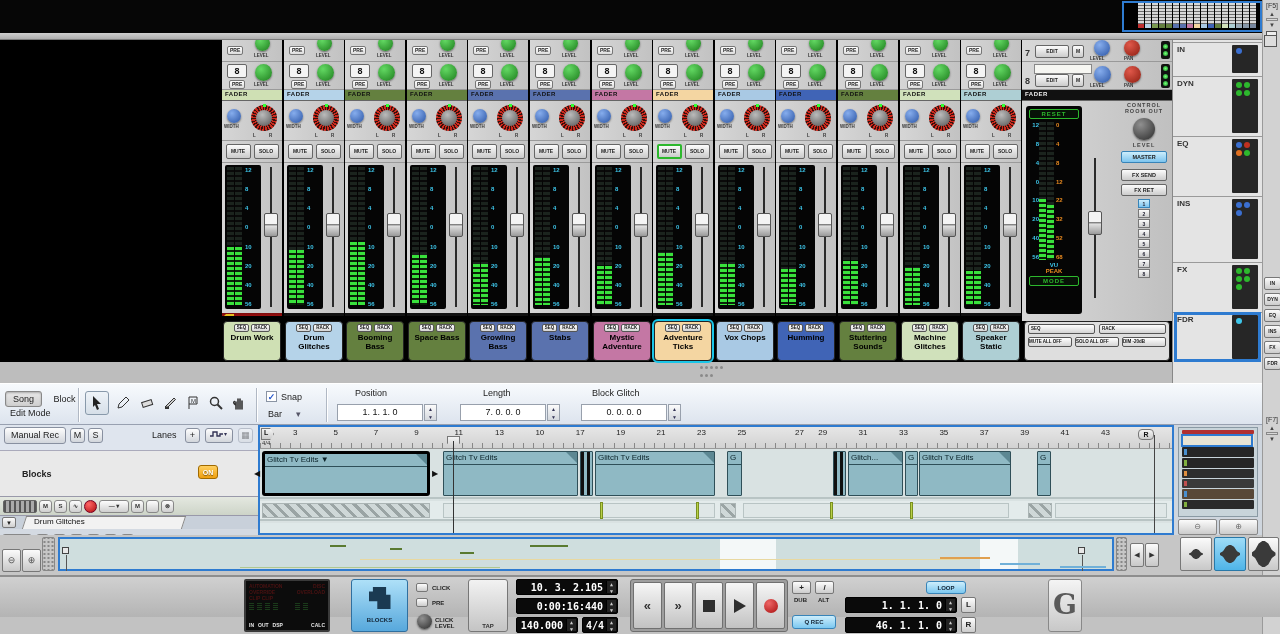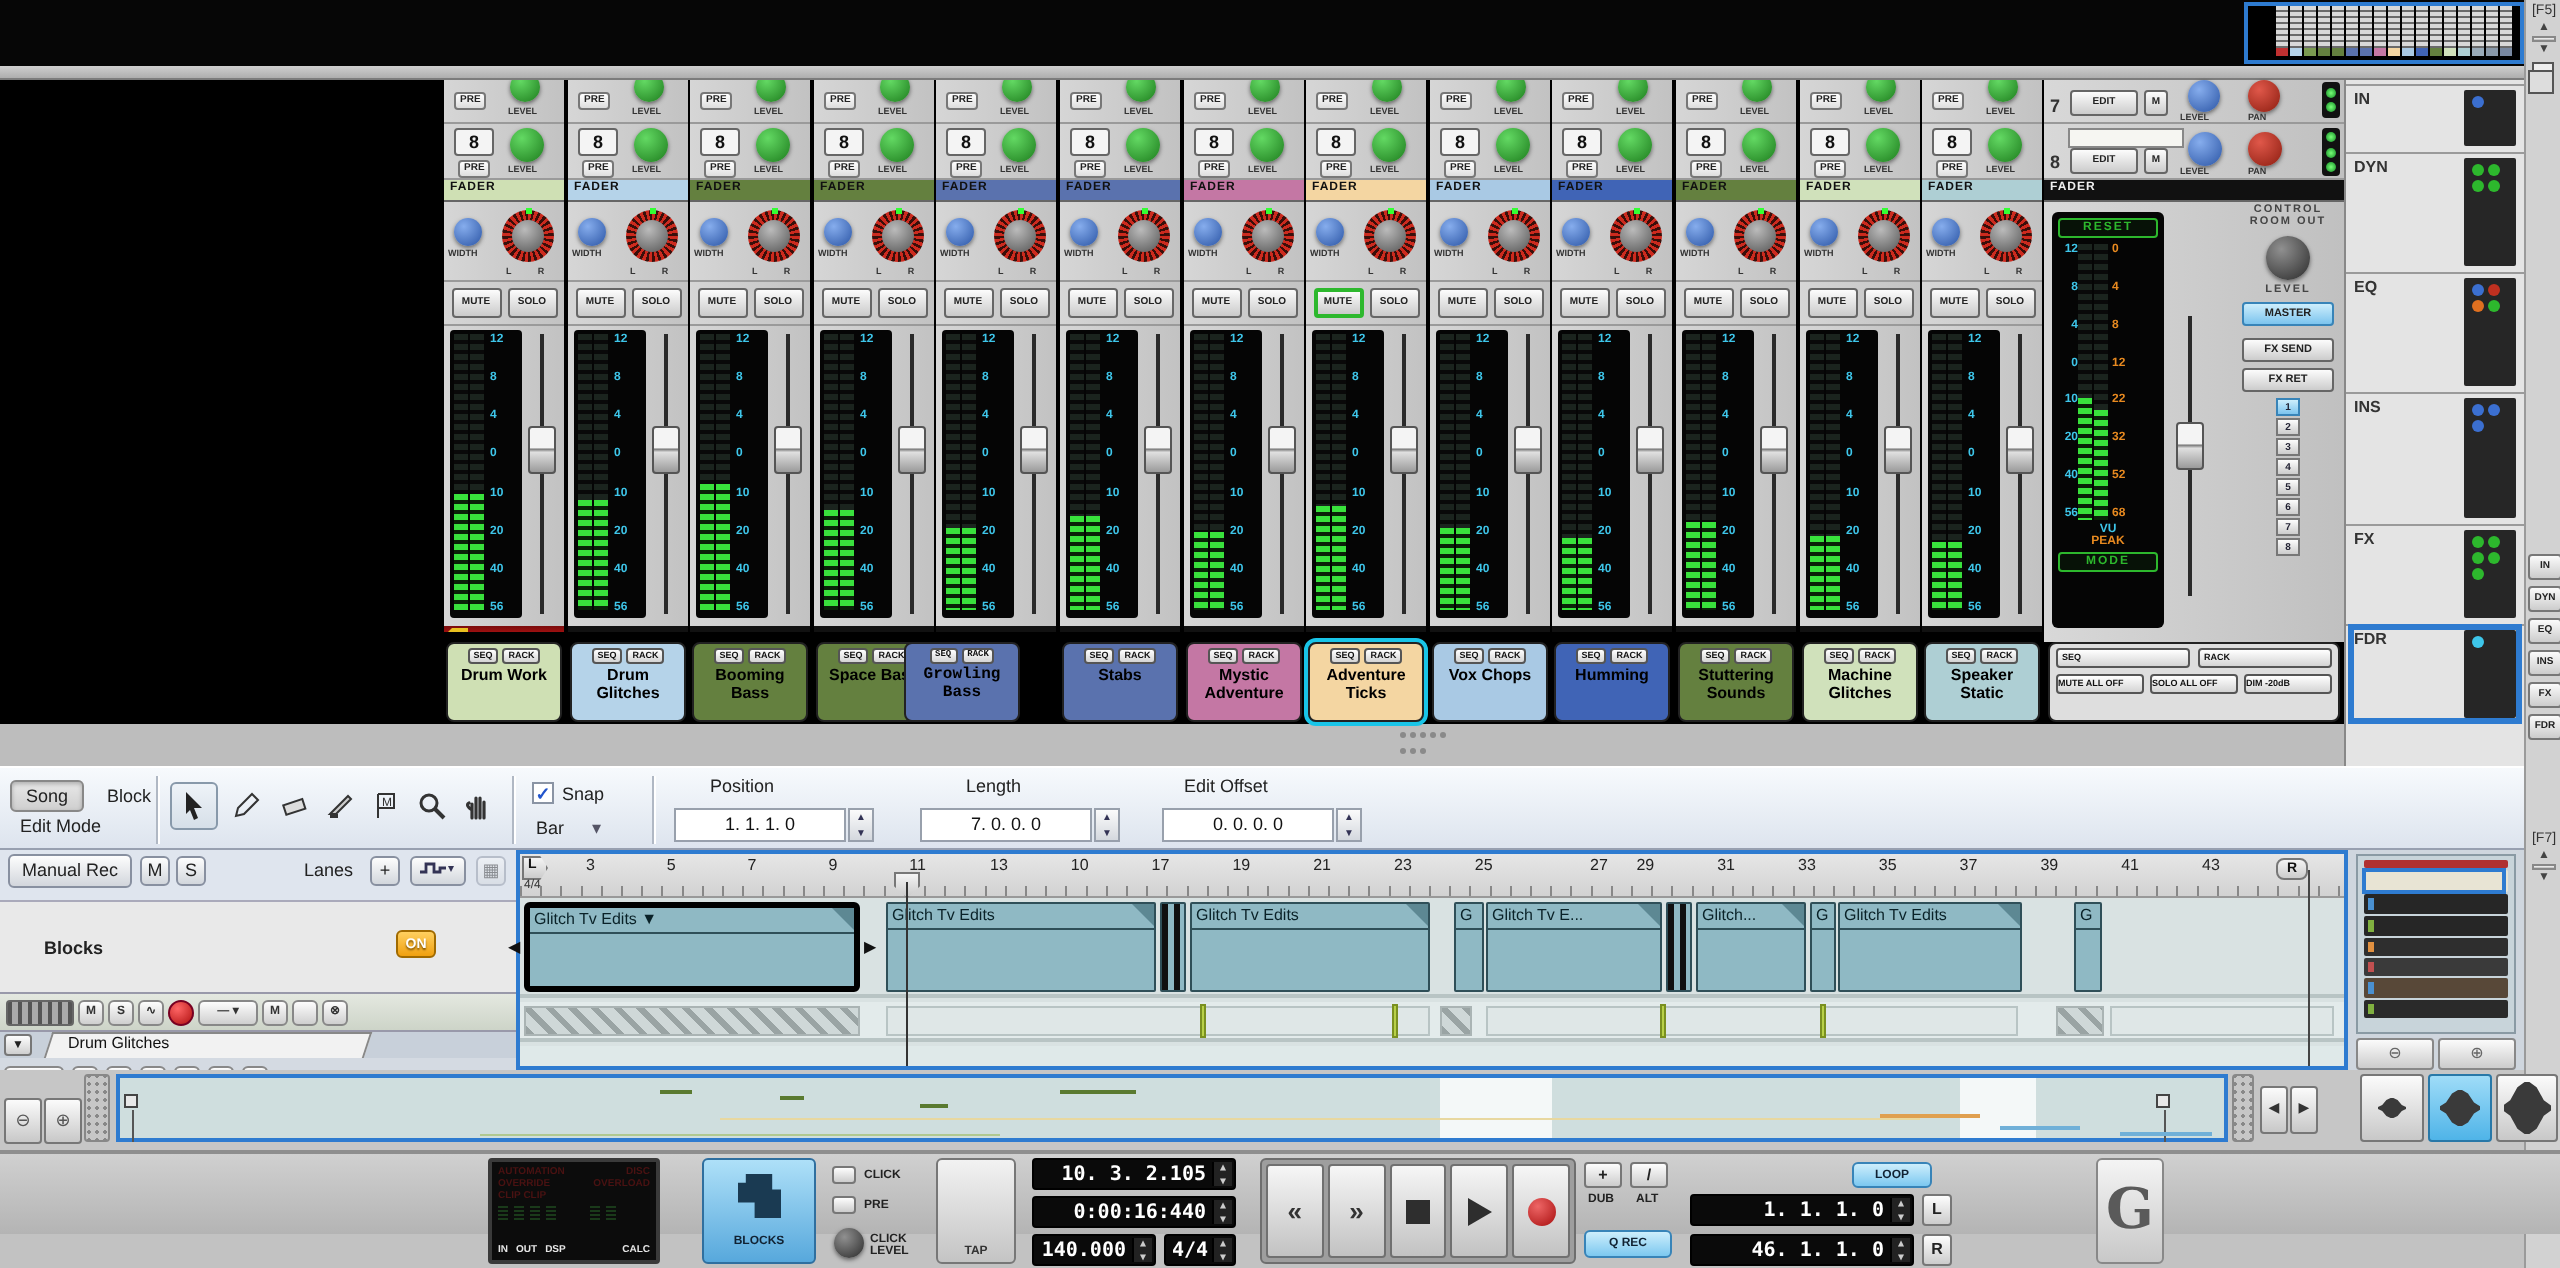--- a/index.html
+++ b/index.html
@@ -1071,21 +1071,21 @@
       </div>
       <div class="pname">Booming Bass</div>
     </div>
     <div class="plate" style="left: 408px; background: rgb(100, 128, 63);">
       <div class="platebtns">
         <span class="pbtn">SEQ</span>
         <span class="pbtn">RACK</span>
       </div>
       <div class="pname">Space Bass</div>
     </div>
-    <div class="plate" style="left: 452px; background: rgb(90, 114, 174); font-family: Liberation Mono, monospace;">
+    <div class="plate" style="left: 469px; background: rgb(90, 114, 174);">
       <div class="platebtns">
         <span class="pbtn">SEQ</span>
         <span class="pbtn">RACK</span>
       </div>
       <div class="pname">Growling Bass</div>
     </div>
     <div class="plate" style="left: 531px; background: rgb(90, 114, 174);">
       <div class="platebtns">
         <span class="pbtn">SEQ</span>
         <span class="pbtn">RACK</span>
@@ -1218,21 +1218,21 @@
   <span class="tlab" style="left:281px;top:8px">Snap</span>
   <span class="tlab" style="left:268px;top:25px">Bar</span>
   <span class="tlab" style="left:296px;top:25px;color:#556">▾</span>
   <i class="tb-sep" style="left:326px"></i>
   <span class="tlab" style="left:355px;top:4px">Position</span>
   <span class="tfield" style="left:337px;top:20px;width:86px">1. 1. 1.  0</span>
   <span class="spin" style="left:424px;top:20px">▲<br>▼</span>
   <span class="tlab" style="left:483px;top:4px">Length</span>
   <span class="tfield" style="left:460px;top:20px;width:86px">7. 0. 0.  0</span>
   <span class="spin" style="left:547px;top:20px">▲<br>▼</span>
-  <span class="tlab" style="left:592px;top:4px">Edit Offset</span>
+  <span class="tlab" style="left:592px;top:4px">Block Glitch</span>
   <span class="tfield" style="left:581px;top:20px;width:86px">0. 0. 0.  0</span>
   <span class="spin" style="left:668px;top:20px">▲<br>▼</span>
 </div>
 
 <div class="abs" id="seqmain">
   <div class="abs" id="tracklist">
     <div class="tlrow1">
       <span class="small-btn" style="left:4px;top:2px;width:62px;height:17px;line-height:15px">Manual Rec</span>
       <span class="small-btn" style="left:70px;top:3px;width:15px;height:15px;line-height:13px">M</span>
       <span class="small-btn" style="left:88px;top:3px;width:15px;height:15px;line-height:13px">S</span>
@@ -1306,24 +1306,20 @@
           <div class="head">Glitch Tv Edits</div>
           <i class="fold"></i>
         </div>
         <div class="clip stripes" style="left: 320px; width: 13px;"></div>
         <div class="clip" style="left: 335px; width: 120px;">
           <div class="head">Glitch Tv Edits</div>
           <i class="fold"></i>
         </div>
         <div class="clip" style="left: 467px; width: 15px;">
           <div class="head">G</div>
-        </div>
-        <div class="clip" style="left: 483px; width: 88px;">
-          <div class="head">Glitch Tv E...</div>
-          <i class="fold"></i>
         </div>
         <div class="clip stripes" style="left: 573px; width: 13px;"></div>
         <div class="clip" style="left: 588px; width: 55px;">
           <div class="head">Glitch...</div>
           <i class="fold"></i>
         </div>
         <div class="clip" style="left: 645px; width: 13px;">
           <div class="head">G</div>
         </div>
         <div class="clip" style="left: 659px; width: 92px;">

